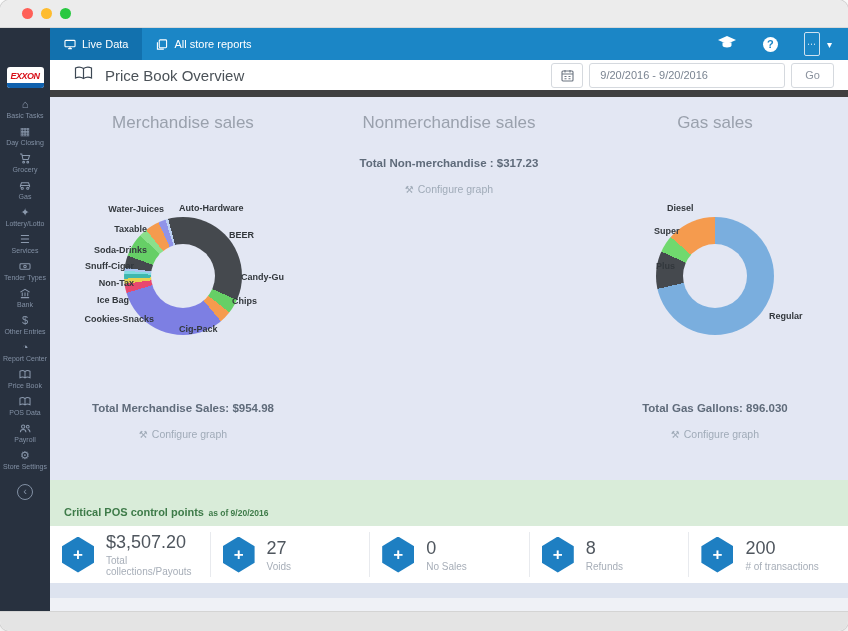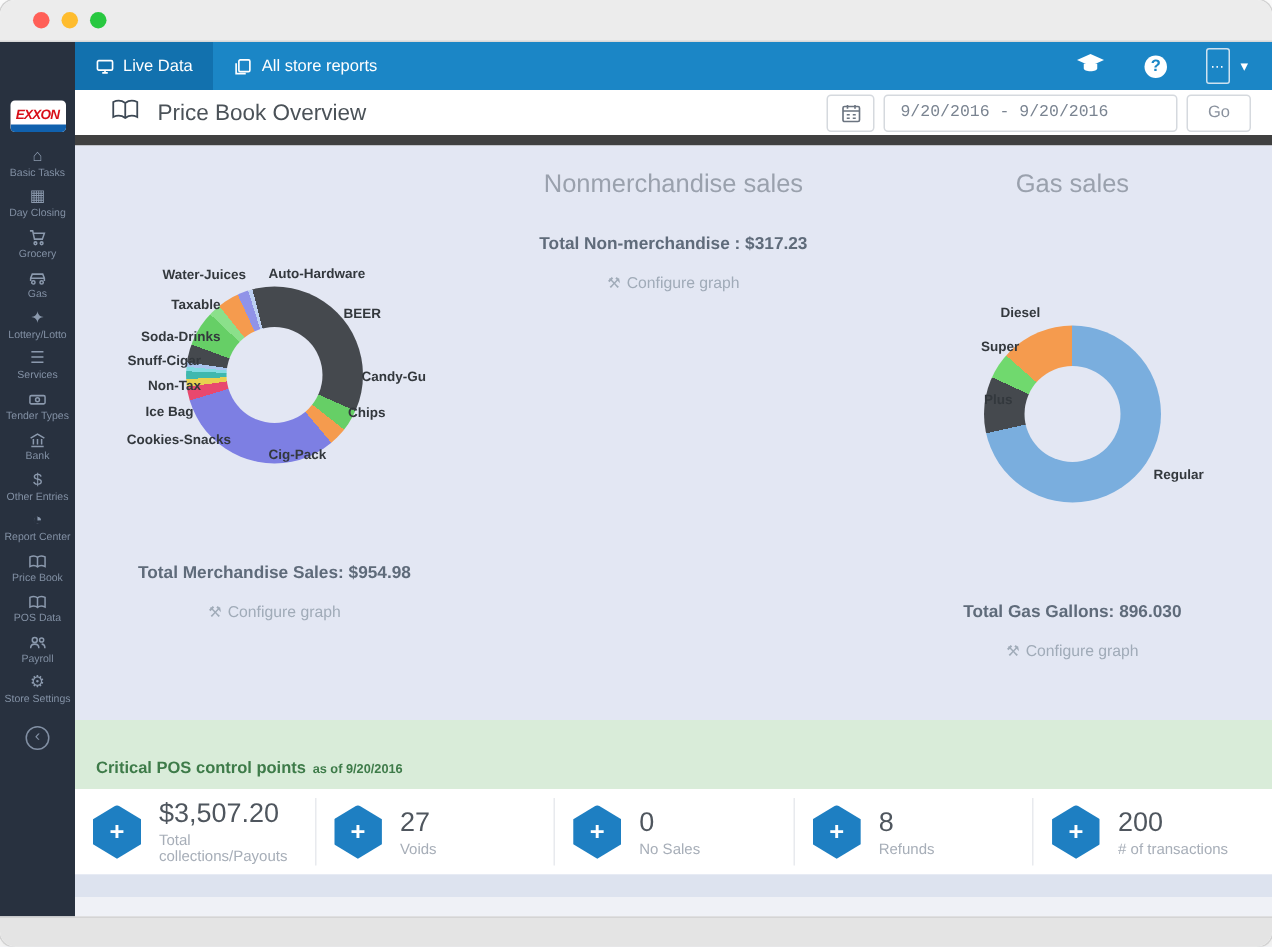--- a/index.html
+++ b/index.html
@@ -34,21 +34,21 @@
   .device-wrap { display:flex; align-items:center; gap:7px; cursor:pointer; }
   .device-icon { width:16px; height:24px; border:1px solid #cfe2f0; border-radius:2px; color:#fff; font-size:9px; text-align:center; line-height:22px; letter-spacing:1px; }
   .caret { color:#fff; font-size:10px; }
   
   .pagehead { height:37px; background:#fff; border-bottom:7px solid #404040; display:flex; align-items:center; padding:0 14px 0 24px; flex:none; }
   .book-icon svg { width:19px; height:16px; stroke:#3d4854; fill:none; stroke-width:1.2; }
   .page-title { font-size:15px; color:#4b5258; margin-left:12px; }
   .date-controls { margin-left:auto; display:flex; align-items:stretch; gap:6px; }
   .cal-btn { width:32px; height:25px; border:1px solid #d5d9de; border-radius:3px; background:#fff; display:flex; align-items:center; justify-content:center; cursor:pointer; }
   .cal-btn svg { width:13px; height:13px; stroke:#6b7480; fill:none; stroke-width:1.1; }
-  .date-input { width:196px; height:25px; border:1px solid #d5d9de; border-radius:3px; font-size:11px; color:#7a8491; padding:0 10px; font-family:Liberation Mono, monospace; }
+  .date-input { width:196px; height:25px; border:1px solid #d5d9de; border-radius:3px; font-size:11px; color:#7a8491; padding:0 10px; font-family:Liberation Sans, sans-serif; }
   .go-btn { height:25px; padding:0 13px; border:1px solid #d5d9de; border-radius:3px; background:#fff; font-size:11px; color:#8a929e; cursor:pointer; font-family:"Liberation Sans",sans-serif; }
   
   .content { flex:1; background:#e3e7f3; display:flex; flex-direction:column; min-height:0; }
   .charts-row { display:flex; margin-top:10px; }
   .chart-col { width:33.33%; display:flex; flex-direction:column; align-items:center; }
   .chart-title { font-size:17px; color:#9aa1ad; margin-top:6px; }
   .chart-area { position:relative; width:266px; height:205px; margin-top:40px; }
   .donut { position:absolute; left:50%; top:50%; width:118px; height:118px; transform:translate(-50%,-50%); border-radius:50%; }
   .donut-hole { position:absolute; left:50%; top:50%; width:64px; height:64px; transform:translate(-50%,-50%); border-radius:50%; background:#e3e7f3; }
   .dlabel { position:absolute; font-size:9px; font-weight:bold; color:#33383d; white-space:nowrap; }
@@ -214,20 +214,21 @@
             </button>
           <input class="date-input" value="9/20/2016 - 9/20/2016" style="">
           <button class="go-btn">Go</button>
         </div>
       </div>
 
       <div class="content">
         <div class="charts-row">
 
           <div class="chart-col">
+            <div class="chart-title">Merchandise sales</div>
             <div class="chart-area">
               <div class="donut" style="background: conic-gradient(rgb(69, 73, 78) 0deg, rgb(69, 73, 78) 113.97deg, rgb(102, 207, 102) 113.97deg, rgb(102, 207, 102) 128.08deg, rgb(245, 155, 78) 128.08deg, rgb(245, 155, 78) 140.02deg, rgb(125, 127, 227) 140.02deg, rgb(125, 127, 227) 253.266deg, rgb(232, 72, 110) 253.266deg, rgb(232, 72, 110) 262.312deg, rgb(232, 209, 79) 262.312deg, rgb(232, 209, 79) 267.377deg, rgb(63, 184, 174) 267.377deg, rgb(63, 184, 174) 272.442deg, rgb(130, 219, 226) 272.442deg, rgb(130, 219, 226) 275.337deg, rgb(169, 196, 238) 275.337deg, rgb(169, 196, 238) 278.231deg, rgb(69, 73, 78) 278.231deg, rgb(69, 73, 78) 290.171deg, rgb(102, 207, 102) 290.171deg, rgb(102, 207, 102) 313.327deg, rgb(139, 224, 139) 313.327deg, rgb(139, 224, 139) 321.286deg, rgb(245, 155, 78) 321.286deg, rgb(245, 155, 78) 335.397deg, rgb(144, 147, 232) 335.397deg, rgb(144, 147, 232) 342.633deg, rgb(188, 208, 242) 342.633deg, rgb(188, 208, 242) 345.528deg, rgb(69, 73, 78) 345.528deg, rgb(69, 73, 78) 360deg);">
                   <div class="donut-hole"></div>
                 </div>
               <span class="dlabel r" style="left:114px;top:31px">Water-Juices</span>
               <span class="dlabel r" style="left:97px;top:51px">Taxable</span>
               <span class="dlabel r" style="left:97px;top:72px">Soda-Drinks</span>
               <span class="dlabel r" style="left:84px;top:88px">Snuff-Cigar</span>
               <span class="dlabel r" style="left:84px;top:105px">Non-Tax</span>
               <span class="dlabel r" style="left:79px;top:122px">Ice Bag</span>

